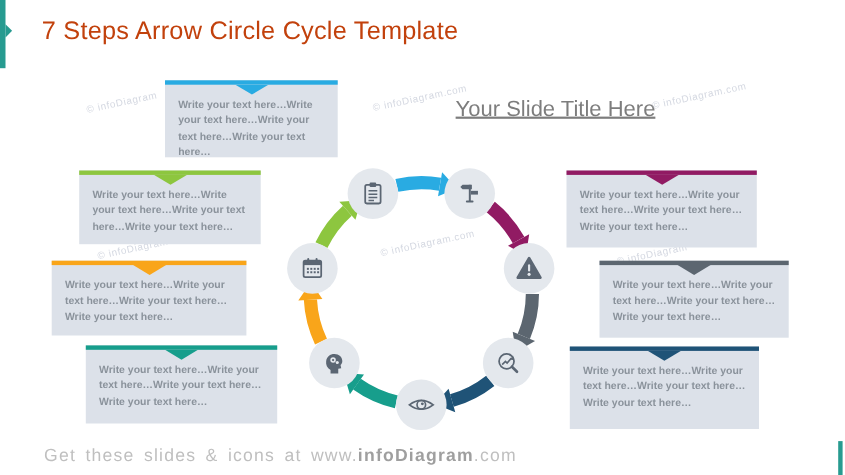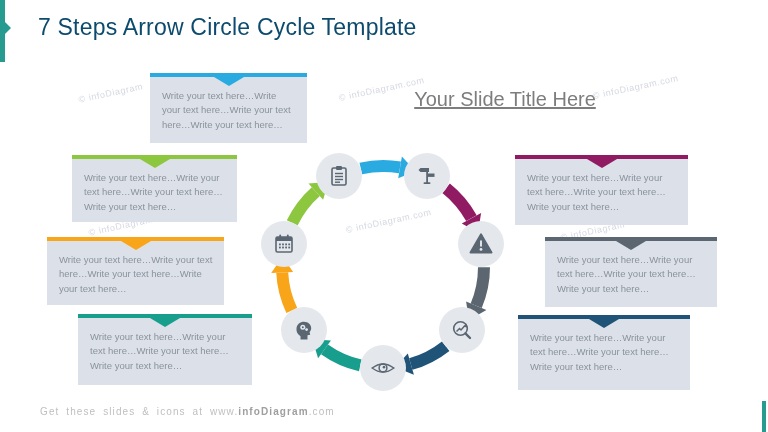--- a/index.html
+++ b/index.html
@@ -1,40 +1,40 @@
 <!DOCTYPE html>
 <html><head>
 <meta charset="utf-8">
 <style>
   html,body{margin:0;padding:0;}
   body{width:768px;height:432px;position:relative;background:#ffffff;overflow:hidden;
        font-family:"Liberation Sans", sans-serif;}
   
   .edge-bar{position:absolute;}
-  .header-title{position:absolute;left:38px;top:14px;font-size:23px;color:#0c4a6e;letter-spacing:.2px;}
+  .header-title{position:absolute;left:38px;top:14px;font-size:23px;color:#c2410c;letter-spacing:.2px;}
   .slide-title{position:absolute;left:395px;top:88px;width:220px;text-align:center;
                font-size:20px;color:#7d7d7d;text-decoration:underline;}
   
   .pbox{position:absolute;background:#dce1e9;border-top:4px solid #999;
         color:#8a929b;font-size:9.5px;line-height:1.5;padding:12px 11px 6px 12px;
-        box-sizing:border-box;overflow:hidden;}
+        box-sizing:border-box;overflow:hidden;font-weight:bold;}
   .notch{position:absolute;top:0;left:50%;transform:translateX(-50%);
          width:0;height:0;border-left:15px solid transparent;border-right:15px solid transparent;
          border-top:9px solid #999;}
   
   .icon-circle{position:absolute;width:46px;height:46px;border-radius:50%;background:#e4e8ed;
                display:flex;align-items:center;justify-content:center;}
   .icon-circle svg{display:block;}
   
   .wm{position:absolute;font-size:9px;color:#c6cbd7;letter-spacing:.6px;opacity:.75;
       transform:rotate(-12deg);white-space:nowrap;z-index:1;}
   .pbox,.icon-circle{z-index:2;}
   #arrows{position:absolute;left:0;top:0;z-index:2;pointer-events:none;}
   
-  .footer{position:absolute;left:40px;top:406px;font-size:10px;color:#bfbfbf;
+  .footer{position:absolute;left:40px;top:406px;font-size:16px;color:#bfbfbf;
           letter-spacing:1.1px;word-spacing:3px;}
   .footer b{color:#9f9f9f;}
 </style>
 </head>
 <body>
 
 <div class="edge-bar" style="left: 0px; top: 0px; width: 5px; height: 62px; background-color: rgb(39, 155, 144);"></div>
 <div style="position:absolute;left:5px;top:22px;width:0;height:0;
             border-top:6px solid transparent;border-bottom:6px solid transparent;
             border-left:6px solid #279b90;"></div>

